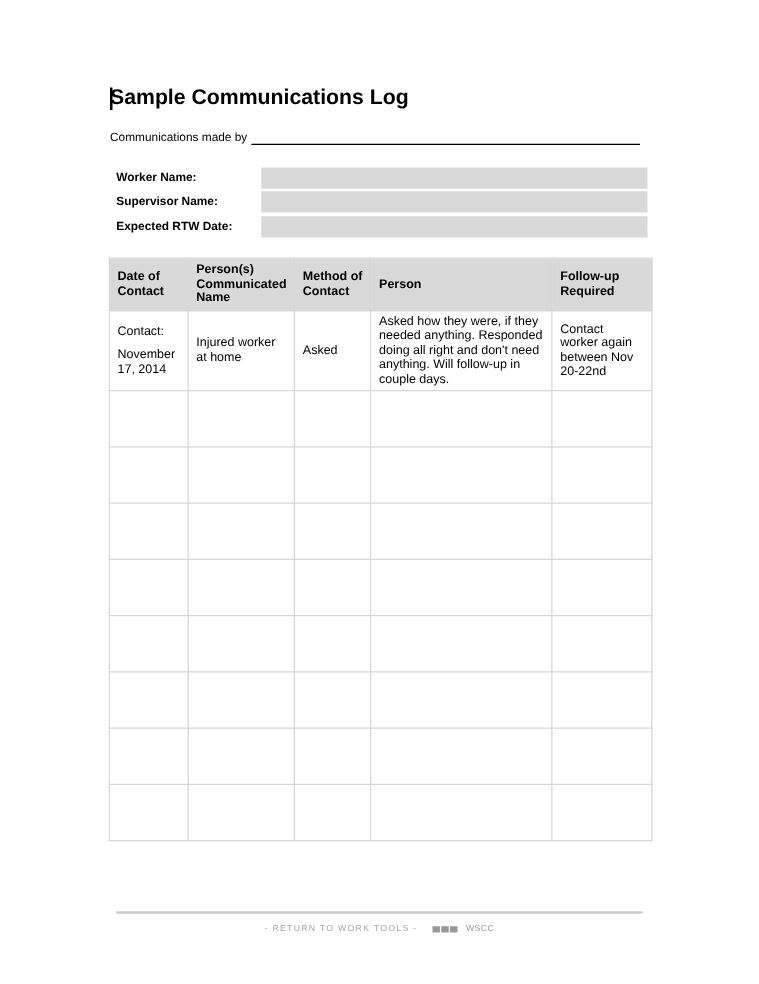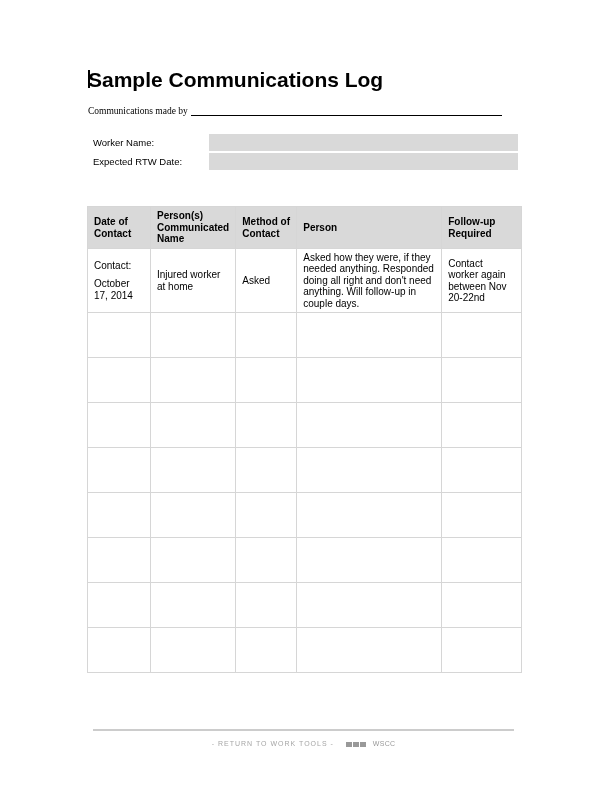--- a/index.html
+++ b/index.html
@@ -1,23 +1,23 @@
 <!DOCTYPE html>
 <html><head>
 <meta charset="utf-8">
 <style>
   html, body { margin:0; padding:0; background:#ffffff; }
   body { width:607px; height:787px; position:relative; overflow:hidden; font-family:"Liberation Sans", sans-serif; color:#000; }
-  .title { position:absolute; left:88px; top:68px; font-size:21px; font-weight:bold; letter-spacing:0px; }
+  .title { position:absolute; left:88px; top:68px; font-size:17px; font-weight:bold; letter-spacing:0px; }
   .cursor { position:absolute; left:88px; top:70px; width:1.5px; height:18px; background:#000; }
-  .madeby { position:absolute; left:88px; top:105px; font-size:9.5px; display:flex; align-items:flex-end;font-family:Liberation Serif, serif; }
+  .madeby { position:absolute; left:88px; top:105px; font-size:9.5px; display:flex; align-items:flex-end; }
   .madeby .line { display:inline-block; width:311px; border-bottom:1px solid #000; height:10px; margin-left:3px; }
   .info { position:absolute; left:88px; top:133px; }
   .info-row { display:flex; align-items:center; height:18px; margin-bottom:1.5px; }
-  .info-label { width:121px; font-size:9.5px; font-weight:normal; padding-left:5px; box-sizing:border-box; }
+  .info-label { width:121px; font-size:9.5px; font-weight:bold; padding-left:5px; box-sizing:border-box; }
   .info-field { width:309px; height:17px; background:#d9d9d9; }
   table.log { position:absolute; left:87px; top:206px; border-collapse:collapse; font-size:10px; table-layout:fixed; }
   table.log td, table.log th { border:1px solid #d6d6d6; vertical-align:middle; text-align:left; padding:0 6px; }
   table.log th { background:#d9d9d9; height:41px; font-weight:bold; line-height:11.5px; }
   table.log td { height:44px; line-height:11.5px; }
   table.log tr.example td { height:63px; }
   .ex-date { line-height:12px; }
   .ex-date .gap { height:6px; }
   .footer-line { position:absolute; left:93px; top:729px; width:421px; height:2px; background:#cccccc; }
   .footer { position:absolute; left:0; width:607px; top:740px; text-align:center; font-size:7px; color:#a6a6a6; letter-spacing:1px; }
@@ -31,20 +31,24 @@
 <div class="title">Sample Communications Log</div>
 
 <div class="madeby">
   <span>Communications made by</span>
   <span class="line"></span>
 </div>
 
 <div class="info">
   <div class="info-row">
     <div class="info-label">Worker Name:</div>
+    <div class="info-field"></div>
+  </div>
+  <div class="info-row">
+    <div class="info-label">Supervisor Name:</div>
     <div class="info-field"></div>
   </div>
   <div class="info-row">
     <div class="info-label">Expected RTW Date:</div>
     <div class="info-field"></div>
   </div>
 </div>
 
 <table class="log">
   <colgroup>
@@ -62,21 +66,21 @@
       <th>Person</th>
       <th>Follow-up Required</th>
     </tr>
   </thead>
   <tbody>
     <tr class="example">
       <td>
         <div class="ex-date">
           <div>Contact:</div>
           <div class="gap"></div>
-          <div>October 17, 2014</div>
+          <div>November 17, 2014</div>
         </div>
       </td>
       <td>Injured worker at home</td>
       <td>Asked</td>
       <td>Asked how they were, if they needed anything. Responded doing all right and don't need anything. Will follow-up in couple days.</td>
       <td>Contact worker again between Nov 20-22nd</td>
     </tr>
     <tr>
         <td></td>
         <td></td>

